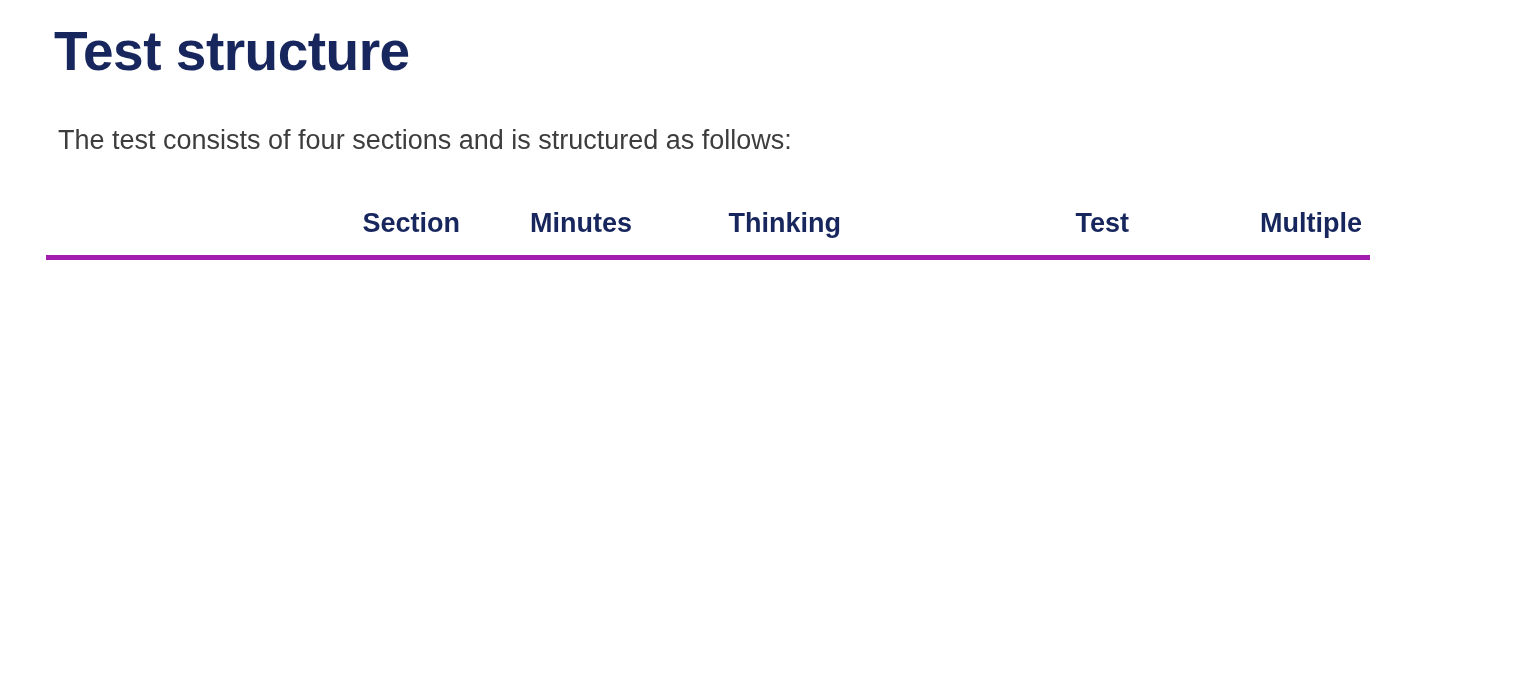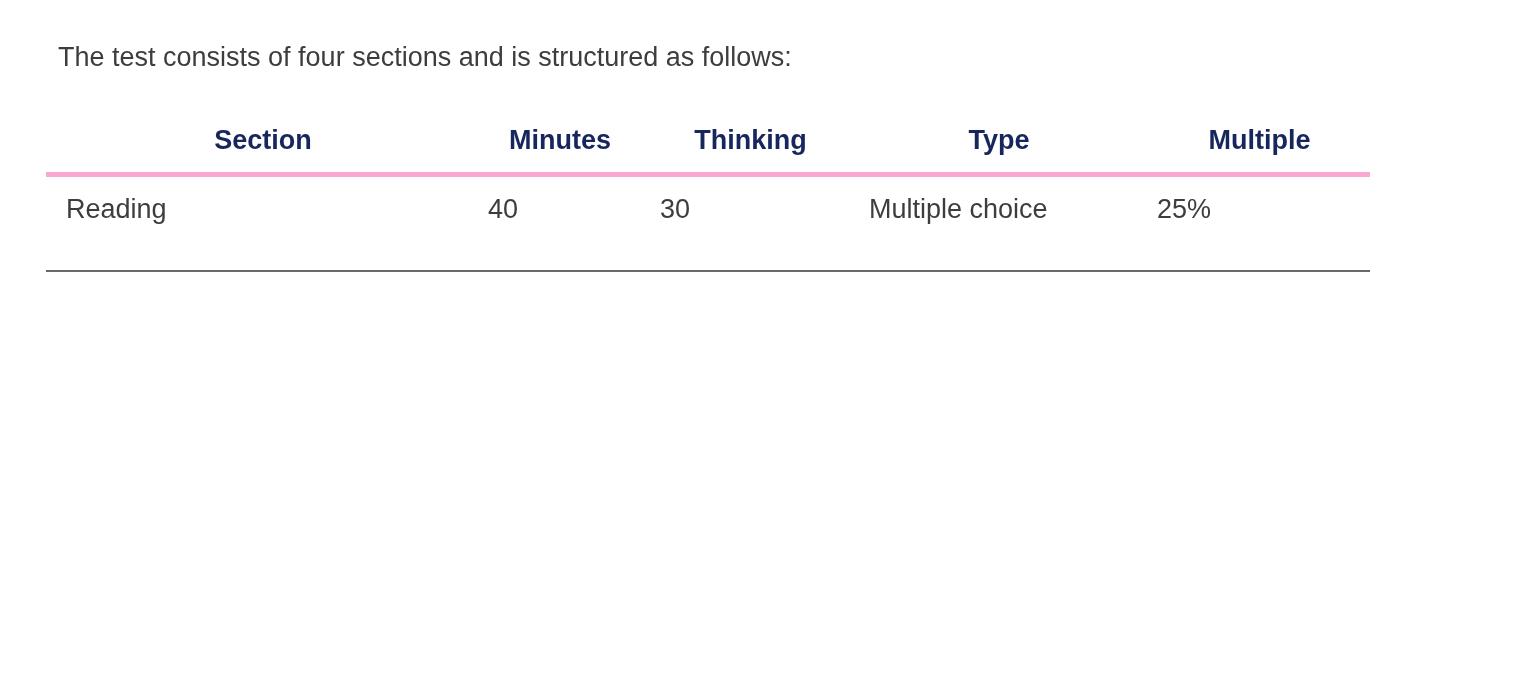--- a/index.html
+++ b/index.html
@@ -35,24 +35,24 @@
   table.test-structure {
     margin-top: 44px;
     border-collapse: collapse;
     table-layout: fixed;
     width: 1324px;
   }
   table.test-structure th {
     font-size: 27px;
     font-weight: 700;
     color: #17265c;
-    text-align: center;
+    text-align: right;
     vertical-align: bottom;
     padding: 6px 8px 16px 20px;
-    border-bottom: 5px solid #f9a8d4;
+    border-bottom: 5px solid #a21caf;
     white-space: nowrap;
   }
   table.test-structure td {
     font-size: 27px;
     color: #3d3d3d;
     text-align: left;
     vertical-align: top;
     padding: 17px 8px 45px 20px;
     border-bottom: 2px solid #696969;
     white-space: nowrap;
@@ -61,44 +61,38 @@
   col.c-minutes   { width: 172px; }
   col.c-questions { width: 209px; }
   col.c-type      { width: 288px; }
   col.c-weighting { width: 233px; }
 </style>
 </head>
 <body>
 
 <div class="content">
 
+  <h1 class="page-title">Test structure</h1>
 
   <p class="intro-text">The test consists of four sections and is structured as follows:</p>
 
   <table class="test-structure">
     <colgroup>
       <col class="c-section">
       <col class="c-minutes">
       <col class="c-questions">
       <col class="c-type">
       <col class="c-weighting">
     </colgroup>
     <thead>
       <tr>
         <th>Section</th>
         <th>Minutes</th>
         <th>Thinking</th>
-        <th>Type</th>
+        <th>Test</th>
         <th>Multiple</th>
       </tr>
     </thead>
     <tbody>
-      <tr>
-        <td>Reading</td>
-        <td>40</td>
-        <td>30</td>
-        <td>Multiple choice</td>
-        <td>25%</td>
-      </tr>
     </tbody>
   </table>
 
 </div>
 
 </body></html>

